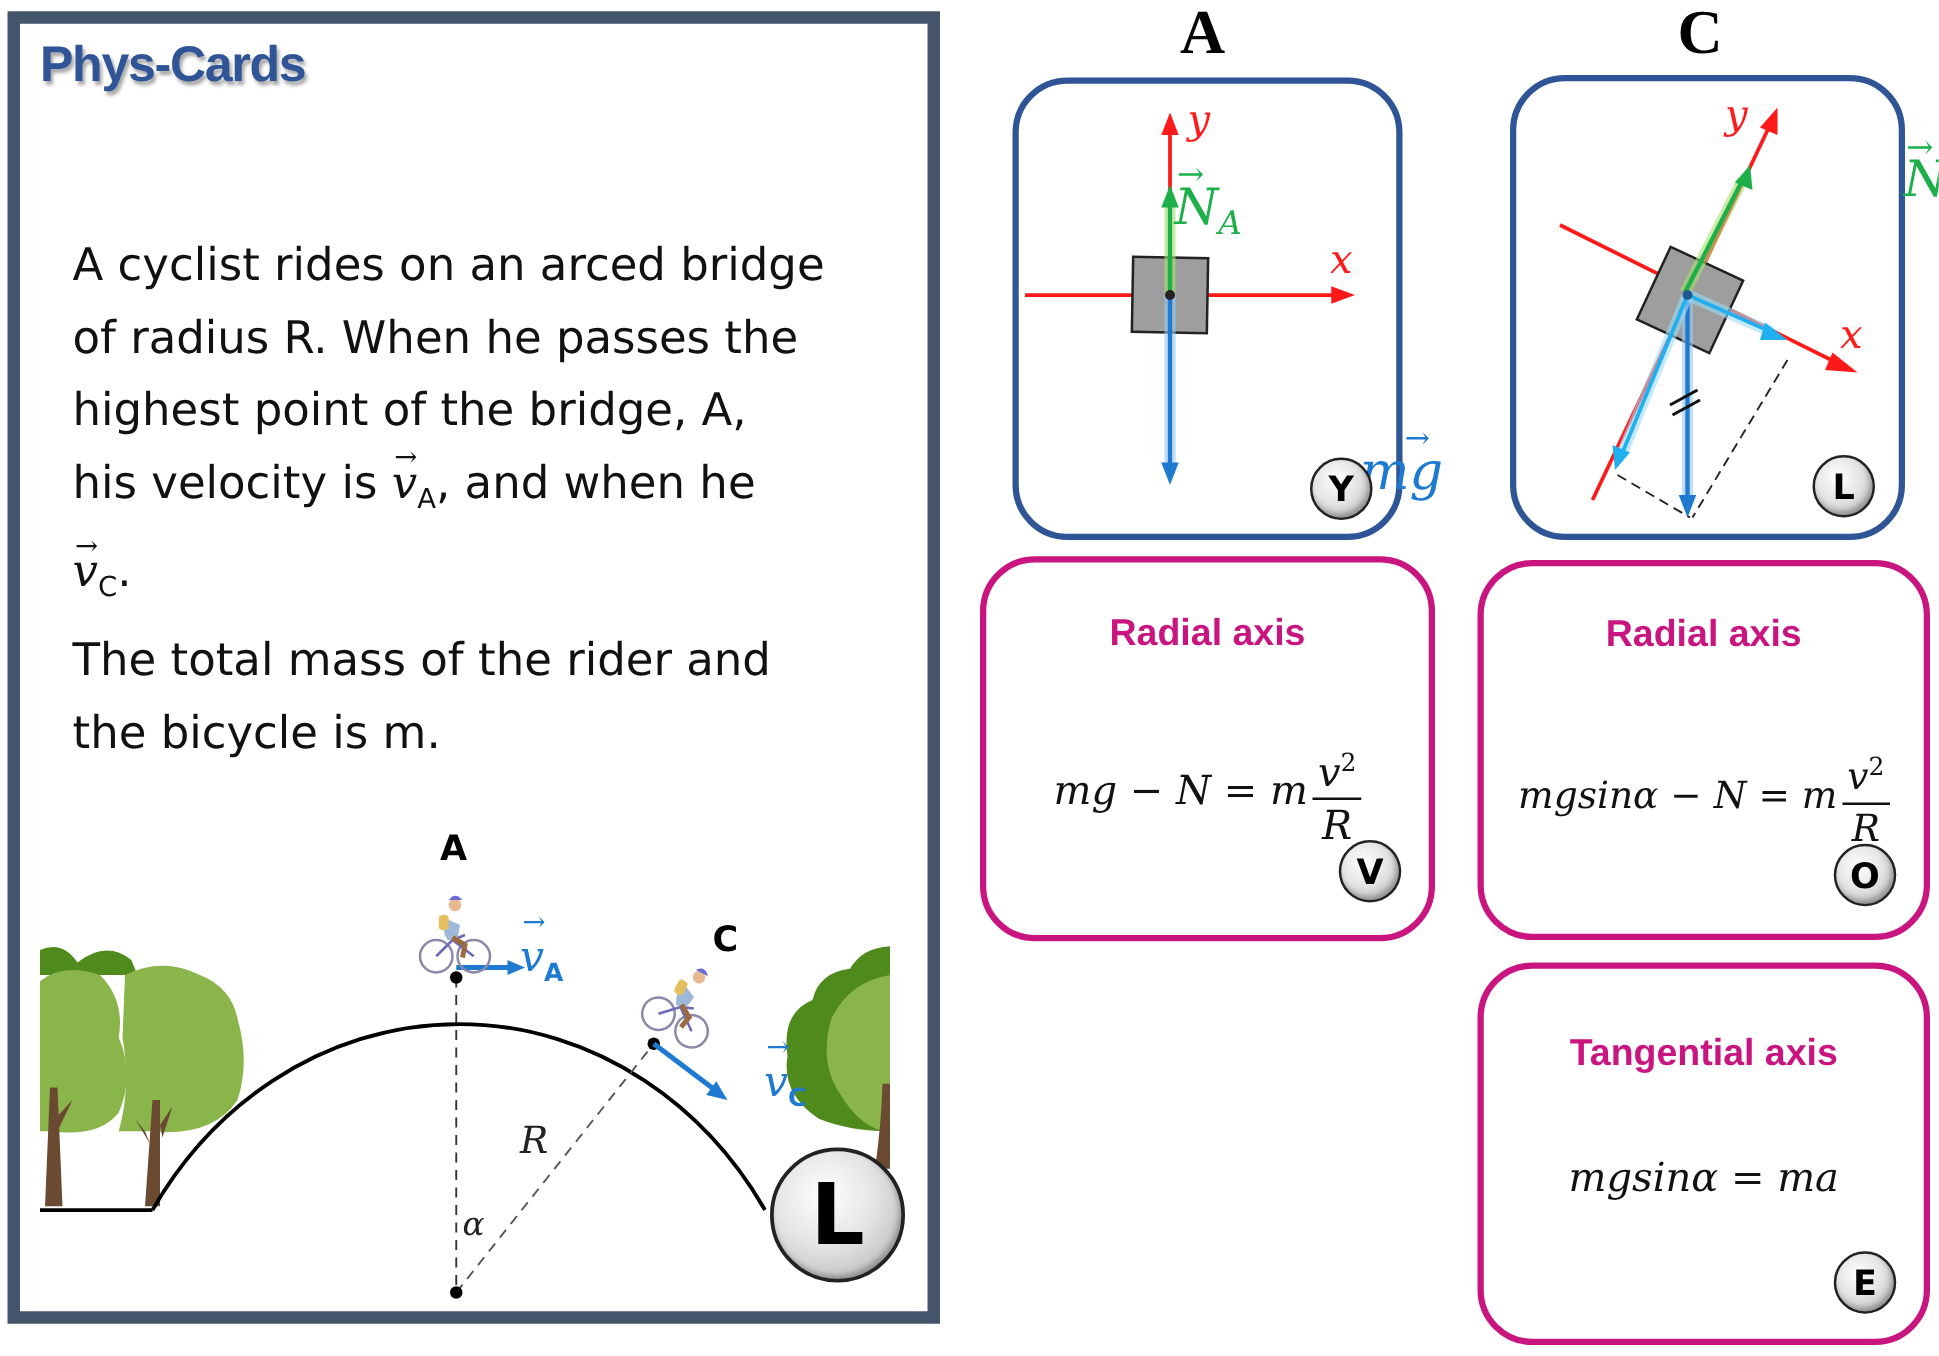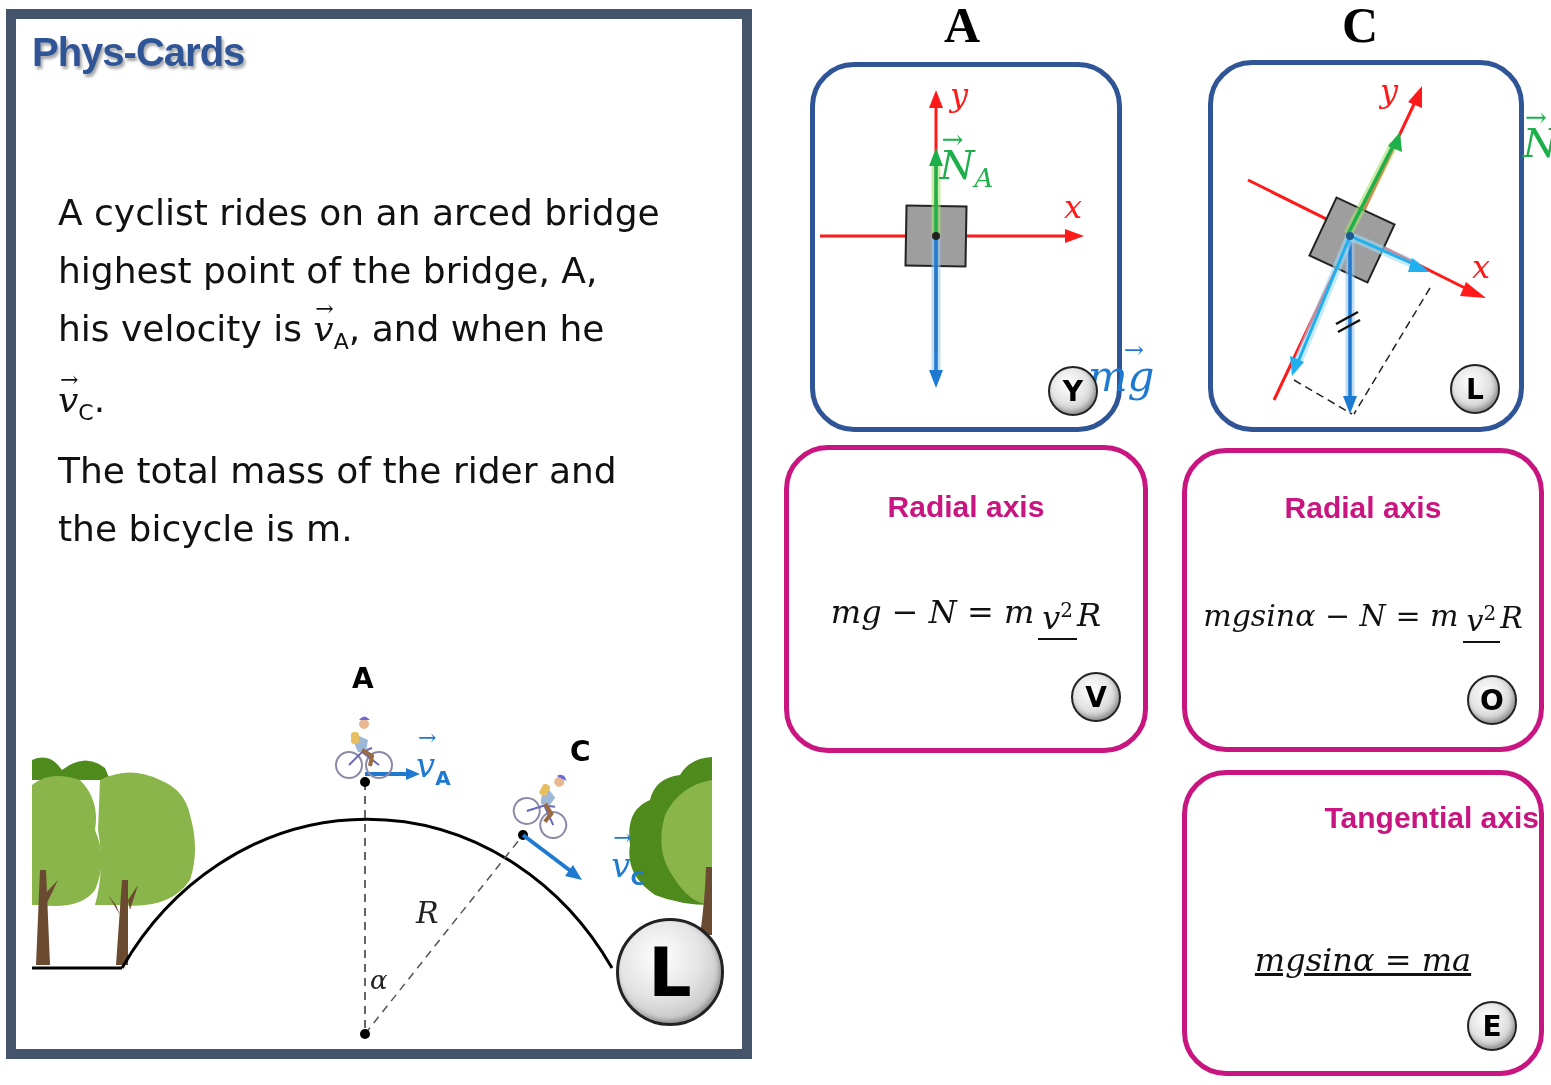--- a/index.html
+++ b/index.html
@@ -17,40 +17,41 @@
   .scene { left:16px; top:650px; width:720px; height:390px; }
 
   
   .col-header { top:-4px; font-family:"Liberation Serif", serif; font-weight:bold; font-size:50px; color:#000; }
 
   
   .fbd-card { border:5px solid #2f5597; border-radius:44px; background:#fff; box-sizing:border-box; }
   .eq-card { border:5px solid #c8157f; border-radius:44px; background:#fff; box-sizing:border-box;padding-left:29px; }
   .eq-title { position:absolute; left:0; right:0; text-align:center; font-family:"Liberation Sans", sans-serif; font-weight:bold; font-size:30px; color:#c8157f; }
   .eq { position:absolute; left:0; right:0; text-align:center; font-family:"DejaVu Serif", serif; font-style:italic; font-size:32px; color:#111; white-space:nowrap;margin-top:44px; }
-  .frac { display:inline-flex; flex-direction:row; align-items:center; vertical-align:middle; margin-left:4px; }
+  .frac { display:inline-flex; flex-direction:column; align-items:center; vertical-align:middle; margin-left:4px; }
   .frac .num { border-bottom:2px solid #111; padding:0 4px; line-height:40px; }
   .frac .den { line-height:40px; }
   .frac sup { font-size:20px; font-style:normal; }
 
   .badge { width:50px; height:50px; border-radius:50%; border:2px solid #222; background:radial-gradient(circle at 40% 35%, #ffffff 0%, #e4e4e4 45%, #a9a9a9 100%); display:flex; align-items:center; justify-content:center; font-family:"DejaVu Sans", sans-serif; font-weight:bold; font-size:28px; color:#000; box-sizing:border-box; box-shadow:inset -2px -3px 4px rgba(0,0,0,0.25); }
   .badge.big { width:108px; height:108px; font-size:68px; border-width:3px; }
   .mathlbl { font-family:"DejaVu Serif", serif; font-style:italic; }
 </style>
 </head>
 <body>
 
 
 
 
 <div class="abs problem-card"></div>
 <div class="abs card-title">Phys-Cards</div>
 
 <div class="abs problem-text">
   <div>A cyclist rides on an arced bridge</div>
+  <div>of radius R. When he passes the</div>
   <div>highest point of the bridge, A,</div>
   <div>
     <span>his velocity is </span><span class="vec"><span class="arr">→</span><span>v</span><sub>A</sub></span><span>, and when he</span>
   </div>
   <div>
     <span class="vec"><span class="arr">→</span><span>v</span><sub>C</sub></span><span>.</span>
   </div>
   <div>The total mass of the rider and</div>
   <div>the bicycle is m.</div>
 </div>
@@ -204,19 +205,19 @@
     <span>mgsinα − N = m</span><span class="frac">
         <span class="num"><span>v</span><sup>2</sup></span>
         <span class="den">R</span>
       </span>
   </div>
   <div class="abs badge" style="right:22px;bottom:22px;">O</div>
 </div>
 
 
 <div class="abs eq-card" style="left:1182px;top:770px;width:362px;height:306px;">
-  <div class="eq-title" style="top:26px;text-align:right;">Tangential axis</div>
-  <div class="eq" style="top:122px;font-size:32px;text-decoration:underline;">mgsinα = ma</div>
+  <div class="eq-title" style="top:51px;">Tangential axis</div>
+  <div class="eq" style="top:104px;font-size:32px;">mgsinα = ma</div>
   <div class="abs badge" style="right:22px;bottom:20px;">E</div>
 </div>
 
 
 
 
 </body></html>

